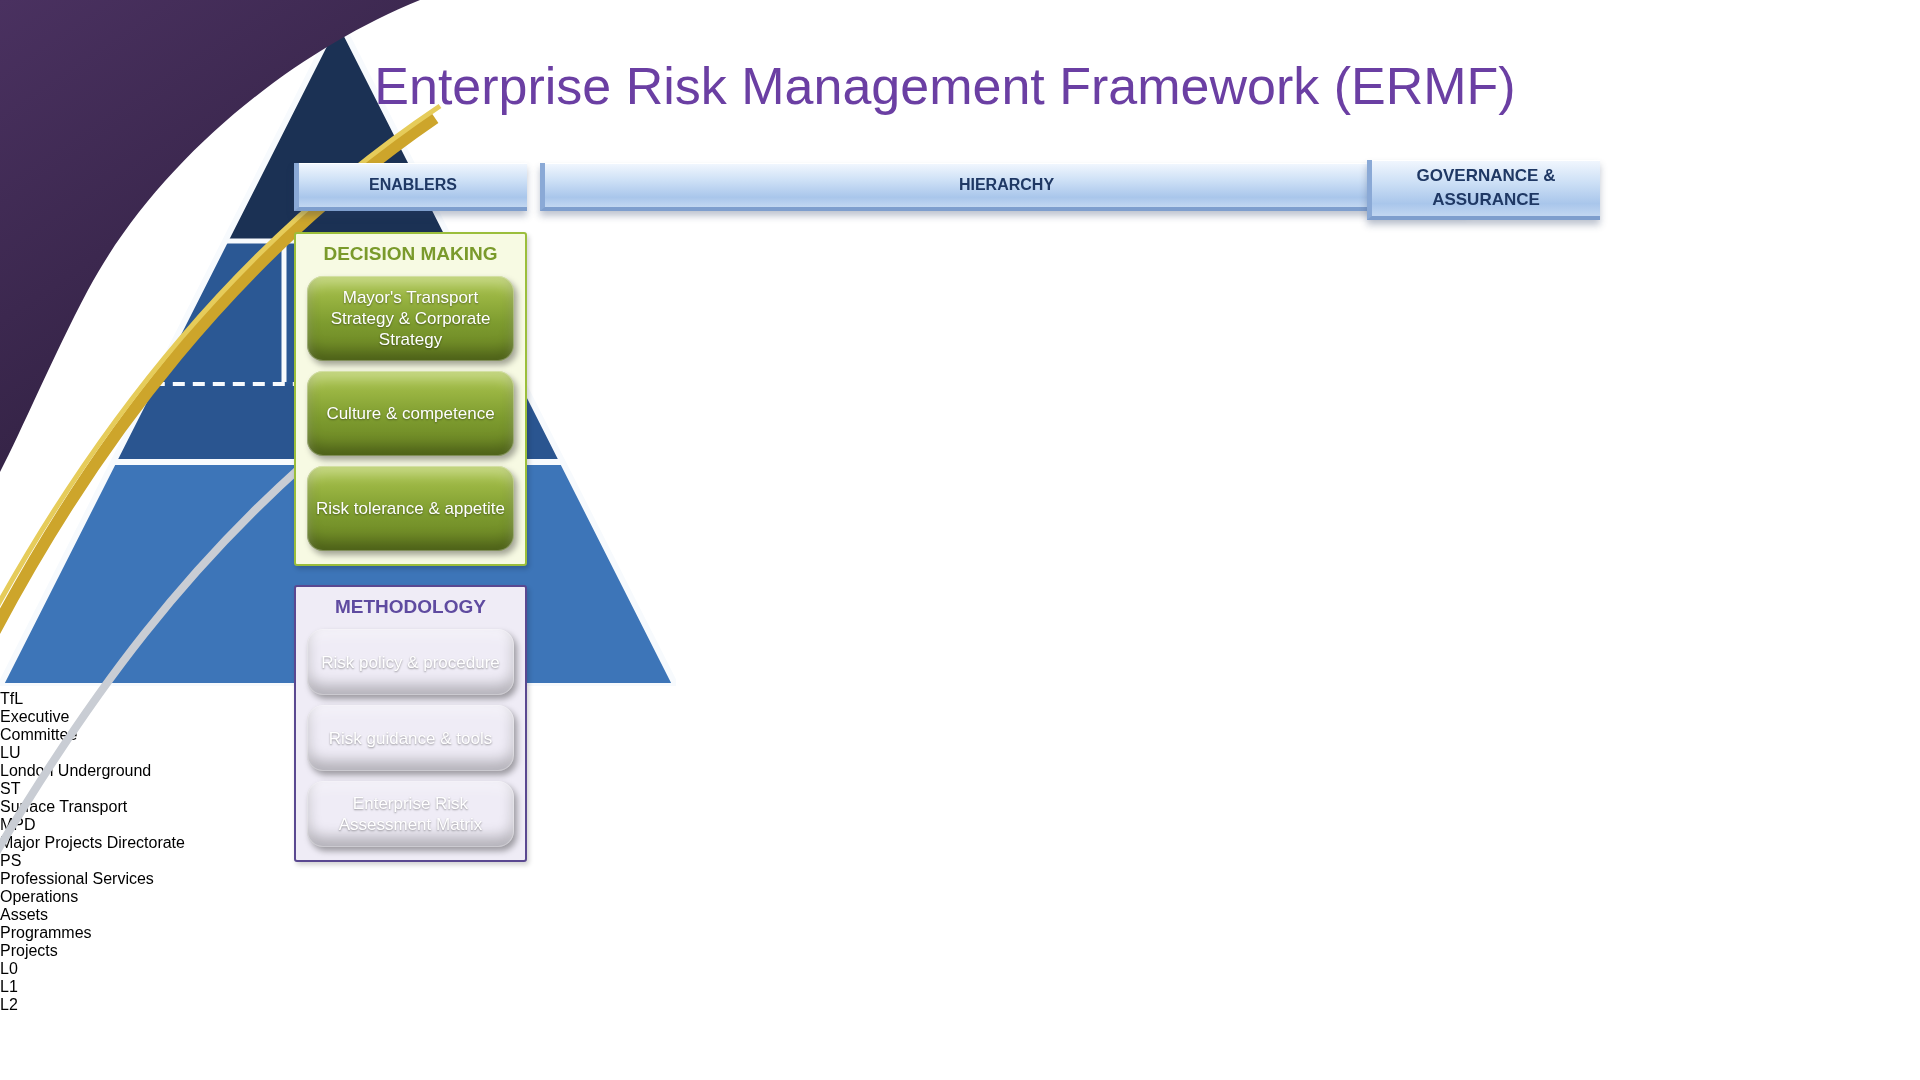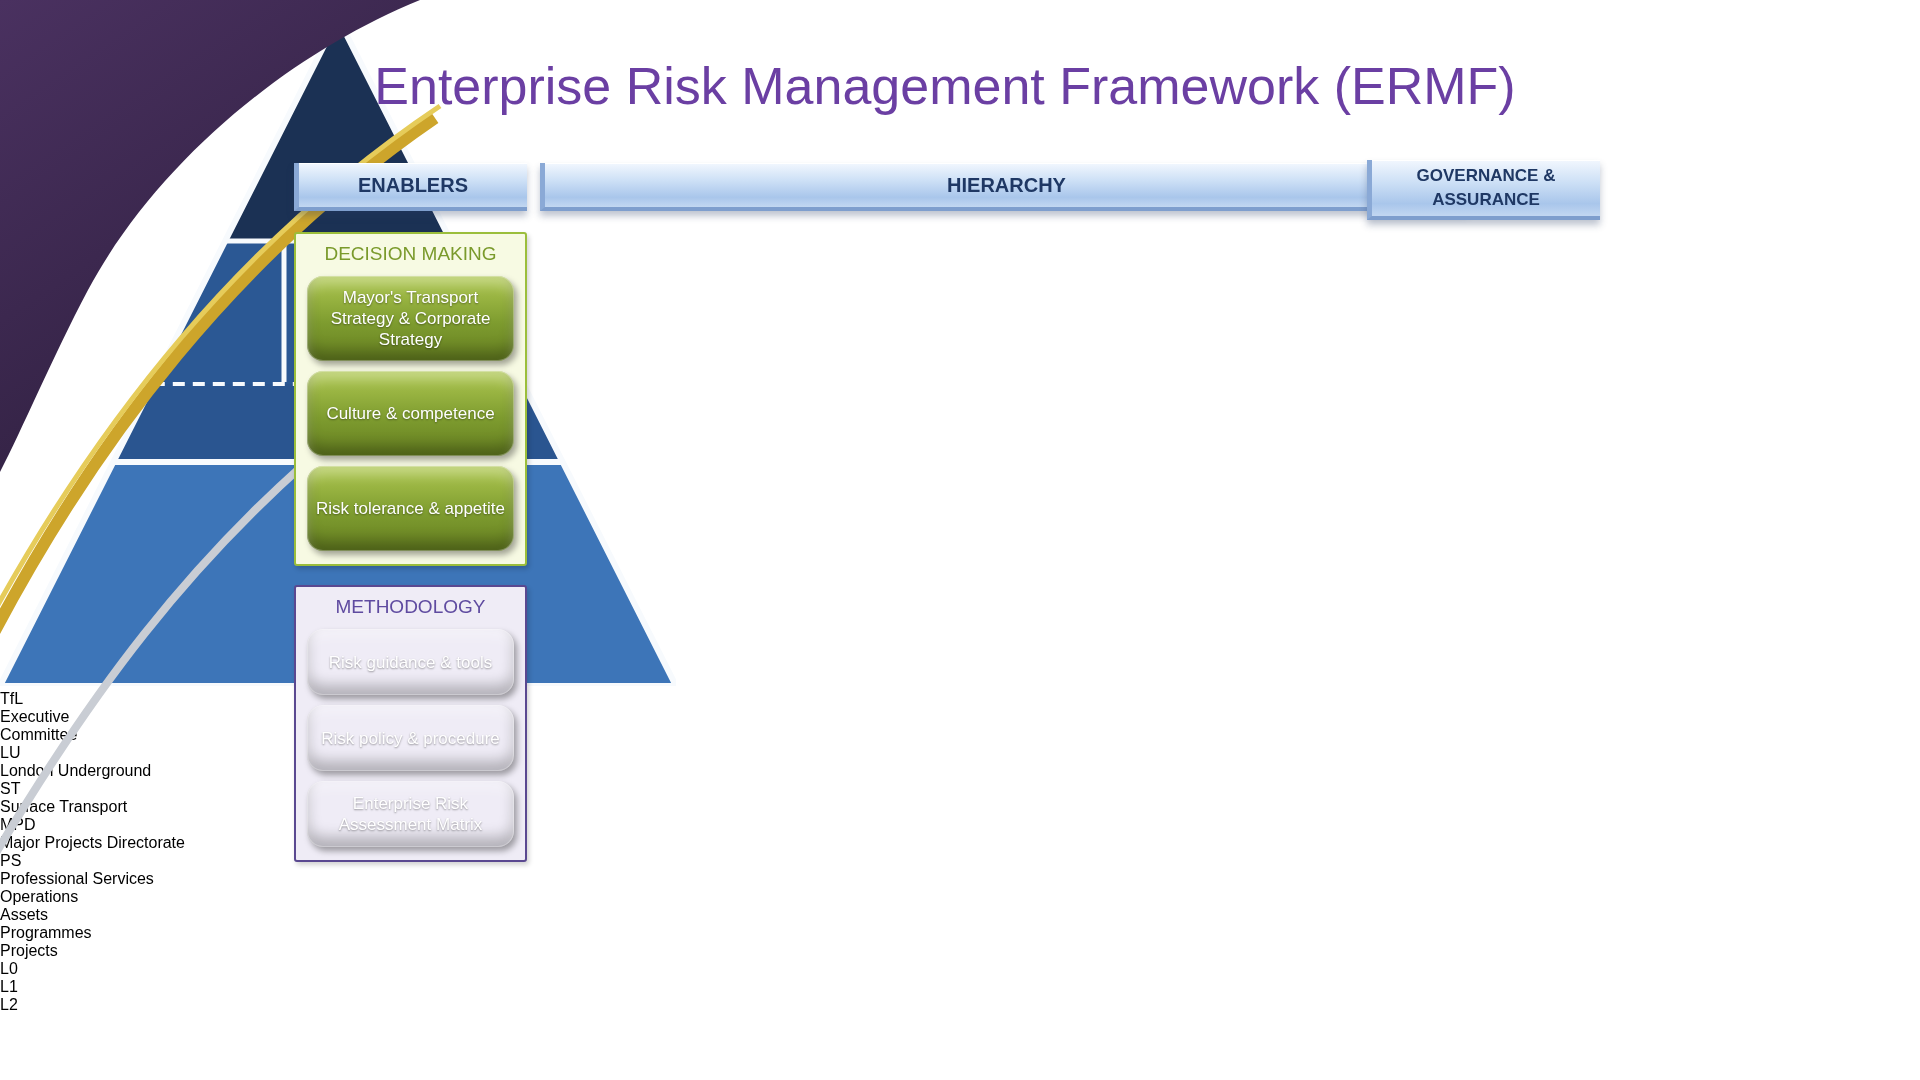--- a/index.html
+++ b/index.html
@@ -9,33 +9,33 @@
 
   
   .corner-svg { position:absolute; left:0; top:0; z-index:1; }
 
   
   .title { position:absolute; left:320px; top:56px; width:1250px; text-align:center;
            font-size:52px; font-weight:normal; color:#6B3FA3; letter-spacing:0px; z-index:3; }
 
   
   .hdr { position:absolute; display:flex; align-items:center; justify-content:center;
-         text-align:center; font-weight:bold; color:#1F3864; font-size:20px;
+         text-align:center; font-weight:bold; color:#1F3864; font-size:16px;
          background:linear-gradient(180deg,#F2F7FE 0%,#CDE0F6 40%,#A9C6EB 78%,#C2D7F1 100%);
          border-left:5px solid #8AA9D6; border-bottom:4px solid #7E9ECD;
          box-shadow:0 5px 7px rgba(40,60,100,.30), inset 0 1px 0 #ffffff; z-index:3; }
   .hdr-enablers   { left:294px; top:163px; width:233px; height:48px; }
   .hdr-hierarchy  { left:540px; top:163px; width:928px; height:48px; }
   .hdr-ga         { left:1367px; top:160px; width:233px; height:60px; font-size:17px; line-height:24px; }
 
   
   .panel { position:absolute; display:flex; flex-direction:column; gap:10px;
            padding:6px 11px 13px 11px; border-radius:3px; z-index:3;
            box-shadow:2px 3px 5px rgba(0,0,0,.18); }
-  .panel-label { text-align:center; font-weight:normal; font-size:19px; padding:3px 0 1px 0; }
+  .panel-label { text-align:center; font-weight:bold; font-size:19px; padding:3px 0 1px 0; }
   .bx { flex:1; display:flex; flex-direction:column; align-items:center; justify-content:center;
         text-align:center; border-radius:16px; color:#fff; font-size:17px; line-height:21px;
         padding:4px 8px; text-shadow:0 1px 2px rgba(0,0,0,.4);
         box-shadow:inset 0 0 0 1px rgba(255,255,255,.28), inset 0 9px 12px rgba(255,255,255,.30),
                    inset 0 -10px 14px rgba(0,0,0,.25), 3px 4px 6px rgba(0,0,0,.35); }
   .panel-dm     { left:294px; top:232px; width:233px; height:334px; background:#F7FAE3; border:2px solid #9BBE3B; }
   .panel-dm .panel-label { color:#7A9A2B; }
   .bx-green  { background:linear-gradient(180deg,#AFC851 0%,#7E9C2F 55%,#657F20 100%); }
   .panel-meth   { left:294px; top:585px; width:233px; height:277px; background:#EFECF6; border:2px solid #5A4890; }
   .panel-meth .panel-label { color:#5F4BA0; }
@@ -124,22 +124,22 @@
   <div class="panel panel-dm">
     <div class="panel-label">DECISION MAKING</div>
     <div class="bx bx-green">Mayor's Transport Strategy &amp; Corporate Strategy</div>
     <div class="bx bx-green">Culture &amp; competence</div>
     <div class="bx bx-green">Risk tolerance &amp; appetite</div>
   </div>
 
   
   <div class="panel panel-meth">
     <div class="panel-label">METHODOLOGY</div>
+    <div class="bx bx-purple">Risk policy &amp; procedure</div>
     <div class="bx bx-purple">Risk guidance &amp; tools</div>
-    <div class="bx bx-purple">Risk policy &amp; procedure</div>
     <div class="bx bx-purple">Enterprise Risk Assessment Matrix</div>
   </div>
 
   
   <div class="hpanel"></div>
 
   
   <div class="main-arrow">
     <span class="arrow-word w-tactical">Tactical</span>
     <span class="arrow-word w-strategic">Strategic</span>

